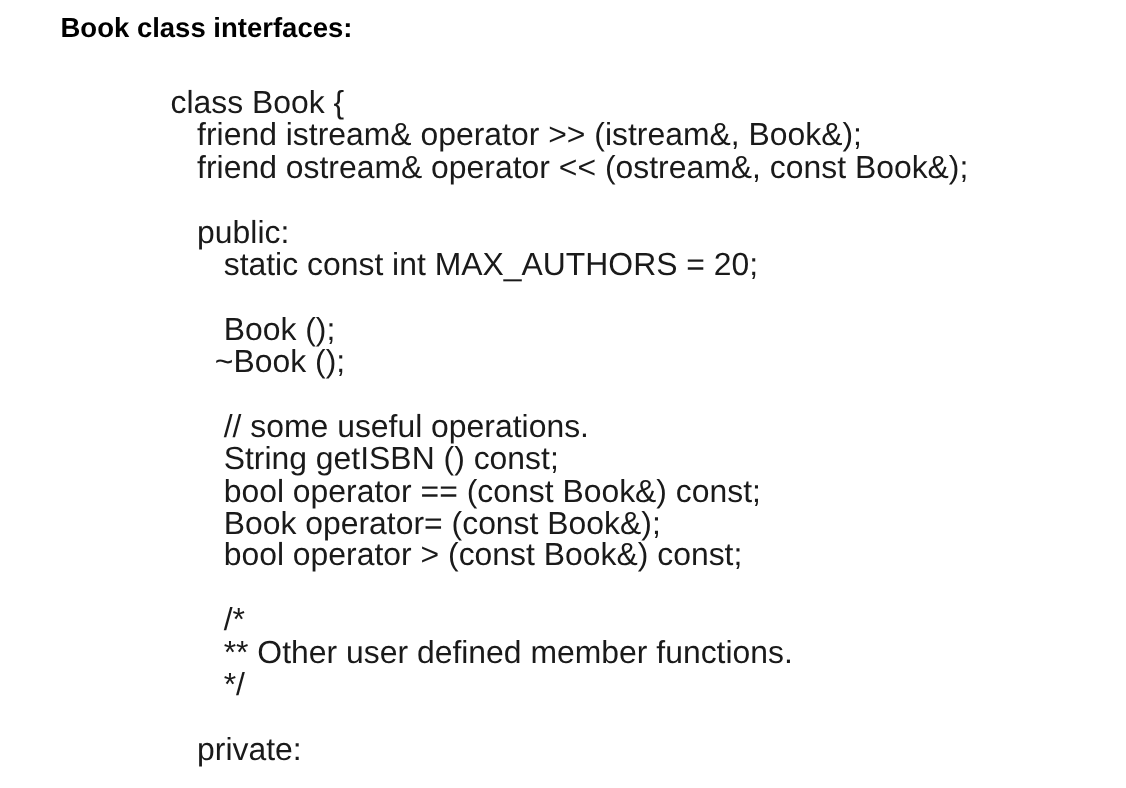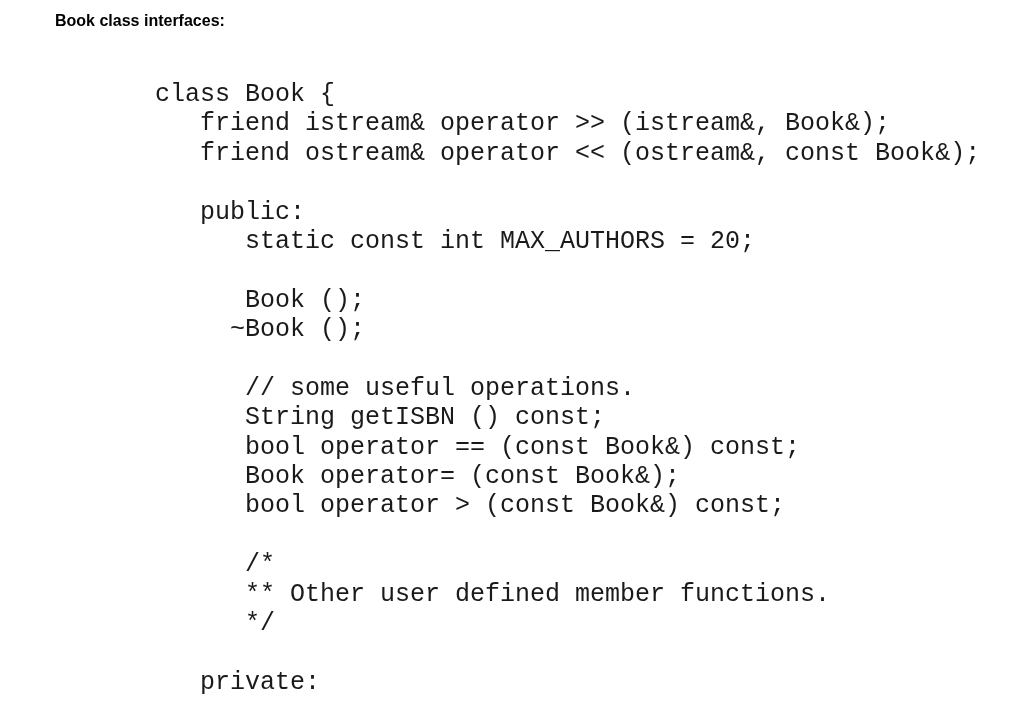--- a/index.html
+++ b/index.html
@@ -12,32 +12,32 @@
     height: 716px;
     position: relative;
     overflow: hidden;
   }
   .heading {
     position: absolute;
     left: 55px;
     top: 12px;
     font-family: "Liberation Sans", sans-serif;
     font-weight: bold;
-    font-size: 16px;
+    font-size: 25px;
     color: #000000;
     margin: 0;
     white-space: nowrap;
   }
   .code {
     position: absolute;
     left: 155px;
     top: 80px;
     margin: 0;
-    font-family: Liberation Mono, monospace;
-    font-size: 25px;
+    font-family: Liberation Sans, sans-serif;
+    font-size: 29px;
     line-height: 29.4px;
     color: #1a1a1a;
     white-space: pre;
   }
   .code-line {
     display: block;
     height: 29.4px;
   }
 </style>
 </head>

